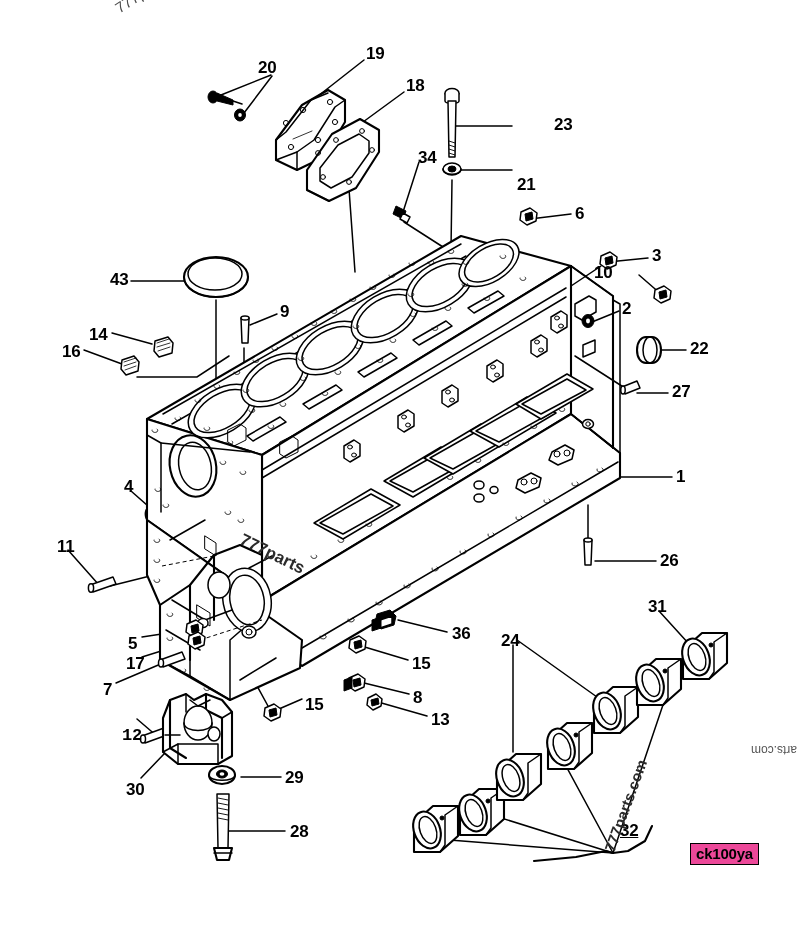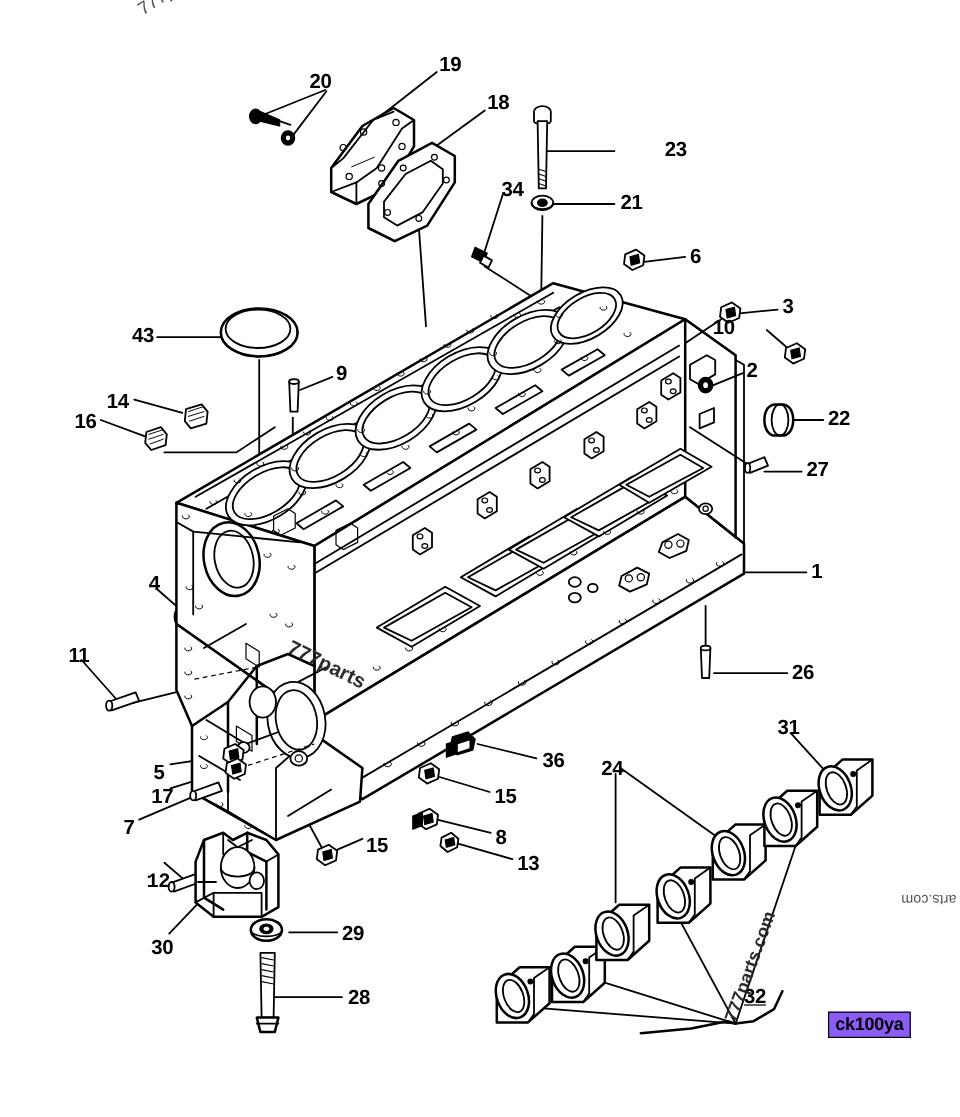--- a/index.html
+++ b/index.html
@@ -34,21 +34,21 @@
   #wm-mid{left:245px;top:530px;font-size:17px;transform:rotate(26deg);transform-origin:0 0;color:#2b2b2b;font-weight:bold;}
   #wm-right{left:797px;top:757px;font-size:12px;transform:rotate(180deg);transform-origin:0 0;color:#555;}
   #wm-vert{left:601px;top:848px;font-size:15px;transform:rotate(-70deg);transform-origin:0 0;color:#2b2b2b;font-weight:bold;}
 
   #code-box{
     position:absolute;left:690px;top:843px;
     border:1.6px solid #000;
     padding:1px 5px 2px 5px;
     font-family:"Liberation Sans","DejaVu Sans",sans-serif;
     font-size:15px;font-weight:bold;letter-spacing:-0.2px;
-    background:#8b5cf6;color:#000;
+    background:#ec4899;color:#000;
   }
 </style>
 </head>
 <body>
 
 <div id="stage">
 
   <svg width="800" height="931" viewBox="0 0 800 931">
     <defs>
       <style>
@@ -637,21 +637,21 @@
       <path class="ln2" d="M534,861 L576,857 L606,851 L613,853"></path>
       <path class="ln2" d="M613,853 L628,851 L645,841 L652,826"></path>
     </g>
   </svg>
 
   <div class="callout" style="left:258px;top:59px;">20</div>
   <div class="callout" style="left:366px;top:45px;">19</div>
   <div class="callout" style="left:406px;top:77px;">18</div>
   <div class="callout" style="left:506px;top:116px;margin-left:48px;">23</div>
   <div class="callout" style="left:418px;top:149px;">34</div>
-  <div class="callout" style="left:517px;top:160px;">21</div>
+  <div class="callout" style="left:517px;top:176px;">21</div>
   <div class="callout" style="left:575px;top:205px;">6</div>
   <div class="callout" style="left:652px;top:247px;">3</div>
   <div class="callout" style="left:594px;top:264px;">10</div>
   <div class="callout" style="left:622px;top:300px;">2</div>
   <div class="callout" style="left:110px;top:271px;">43</div>
   <div class="callout" style="left:280px;top:303px;">9</div>
   <div class="callout" style="left:690px;top:340px;">22</div>
   <div class="callout" style="left:89px;top:326px;">14</div>
   <div class="callout" style="left:62px;top:343px;">16</div>
   <div class="callout" style="left:672px;top:383px;">27</div>

